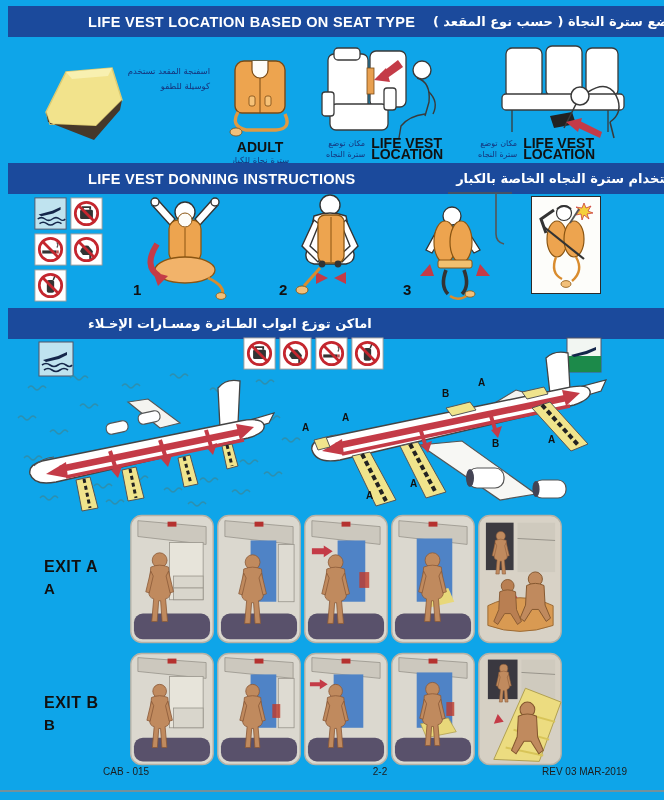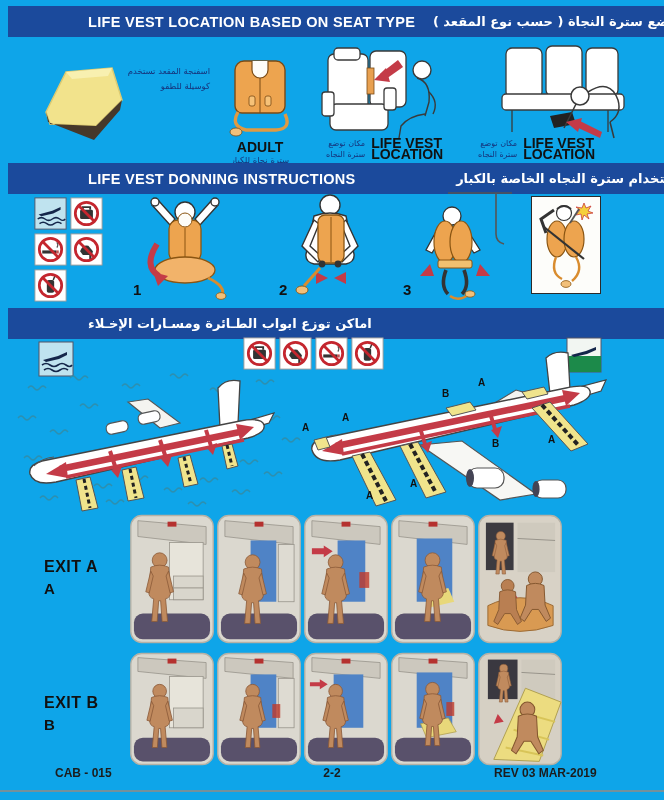--- a/index.html
+++ b/index.html
@@ -13,21 +13,21 @@
            font-family:"DejaVu Sans",sans-serif;}
   .ar-txt{font-family:"DejaVu Sans",sans-serif;direction:rtl;color:#16347c;}
   .en-note{font-weight:bold;font-size:9.5px;color:#1c1c1c;line-height:13px;}
   .cap-en{font-weight:bold;font-size:14px;color:#111;line-height:11px;}
   .cap-ar{font-size:8px;line-height:11px;text-align:right;}
   .stepnum{position:absolute;font-weight:bold;font-size:15px;color:#111;}
   .exit-title{position:absolute;font-weight:bold;font-size:16px;color:#111;letter-spacing:.5px;}
   .exit-letter{position:absolute;font-weight:bold;font-size:15px;color:#111;}
   .plane-lbl{position:absolute;font-weight:bold;font-size:10px;color:#111;}
   .photo{position:absolute;}
-  .foot{position:absolute;font-weight:bold;font-size:12px;color:#1c1c1c;}
+  .foot{position:absolute;font-weight:normal;font-size:10px;color:#1c1c1c;margin-left:48px;}
   .frame4{position:absolute;border:1.6px solid #2a2a2a;background:#fdfdfa;}
 </style>
 </head>
 <body>
 
 <svg width="0" height="0" style="position:absolute" aria-hidden="true">
   <defs>
     <g id="man-back">
       <circle cx="0" cy="-62" r="7.5"></circle>
       <path d="M-9,-55 Q0,-59 9,-55 L11,-30 Q11,-24 6,-23 L8,0 L2.5,0 L1,-21 L-1,-21 L-2.5,0 L-8,0 L-6,-23 Q-11,-24 -11,-30 z"></path>

